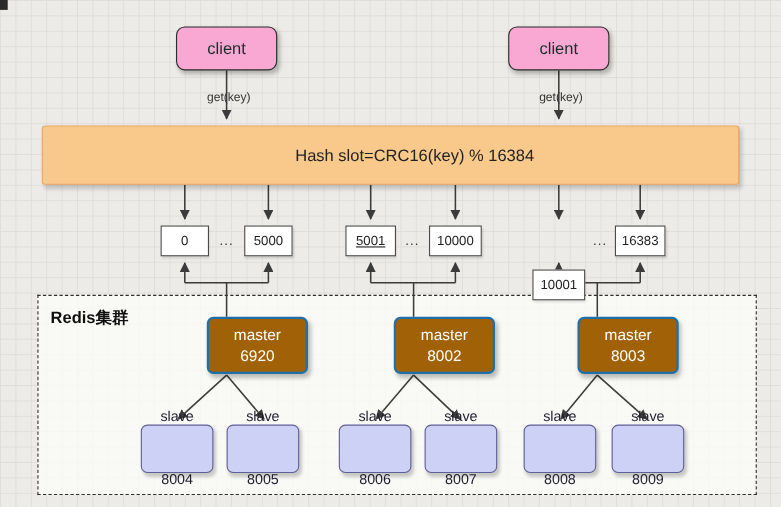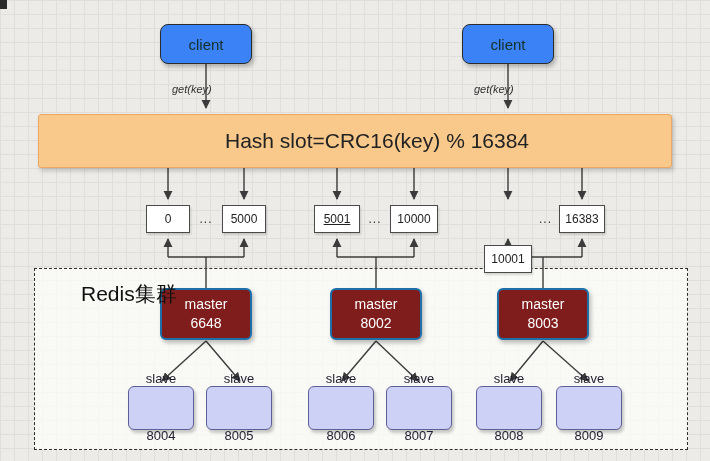--- a/index.html
+++ b/index.html
@@ -11,62 +11,63 @@
     background-color:#ecebe7;
     background-image:
       linear-gradient(#dfdeda 1px, transparent 1px),
       linear-gradient(90deg, #dfdeda 1px, transparent 1px);
     background-size:14px 14px;
   }
   .connectors { position:absolute; left:0; top:0; z-index:2; }
   .node { display:flex; align-items:center; justify-content:center; text-align:center; z-index:3; position:absolute; }
 
   .client {
-    background:#3b82f6;
+    background:#f9a8d4;
     border:1.5px solid #2b2b2b;
     border-radius:8px;
     font-size:15px; color:#153028;
     box-shadow:2px 3px 4px rgba(0,0,0,0.25);
   }
   .getkey {
     position:absolute; z-index:4;
     font-size:11px; color:#333;
-    font-style:italic;
+    text-align:center;
   }
   .hash {
     background:#f9c98c;
     border:1px solid #eba763;
     border-radius:3px;
-    font-size:21px; color:#222;
+    font-size:15px; color:#222;
     box-shadow:2px 3px 4px rgba(0,0,0,0.18);
     padding-left:44px;
   }
   .slot {
     background:#ffffff;
     border:1.2px solid #4a4a4a;
     font-size:12px; color:#222;
     box-shadow:1px 2px 2px rgba(0,0,0,0.15);
   }
   .dots { font-size:12px; color:#333; letter-spacing:1px; }
   .cluster {
     position:absolute; z-index:1;
     border:1.6px dashed #2e2e2e;
     background:rgba(253,253,251,0.75);
   }
   .cluster-label {
     position:absolute; z-index:4;
-    font-size:21px; font-weight:normal; color:#101010;margin-left:35px;
+    font-size:15px; font-weight:bold; color:#101010;
   }
   .master {
-    background:#7f1d1d;
+    background:#a16207;
     border:2px solid #1f6fa9;
     border-radius:6px;
     color:#ffffff; font-size:14px;
     flex-direction:column; line-height:1.35;
     box-shadow:2px 3px 4px rgba(0,0,0,0.25);
+    margin-left:28px;
   }
   .slave {
     background:#cdd1f5;
     border:1.5px solid #5f5f97;
     border-radius:6px;
     color:#1d1d2e; font-size:13px;
     flex-direction:column; line-height:1.3;
     box-shadow:2px 3px 3px rgba(0,0,0,0.2);
     gap:40px;
   }
@@ -143,21 +144,21 @@
 <div class="node slot" style="left:314px; top:205px; width:46px; height:28px;text-decoration:underline;">5001</div>
 <div class="node dots" style="left:360px; top:205px; width:30px; height:28px;">...</div>
 <div class="node slot" style="left:390px; top:205px; width:48px; height:28px;text-align:center;">10000</div>
 
 <div class="node slot" style="left:484px; top:205px; width:48px; height:28px;margin-top:40px;">10001</div>
 <div class="node dots" style="left:532px; top:205px; width:27px; height:28px;">...</div>
 <div class="node slot" style="left:559px; top:205px; width:46px; height:28px;">16383</div>
 
 <div class="node master" style="left:160px; top:288px; width:92px; height:52px;">
   <span>master</span>
-  <span>6648</span>
+  <span>6920</span>
 </div>
 <div class="node master" style="left:330px; top:288px; width:92px; height:52px;">
   <span>master</span>
   <span>8002</span>
 </div>
 <div class="node master" style="left:497px; top:288px; width:92px; height:52px;">
   <span>master</span>
   <span>8003</span>
 </div>
 

